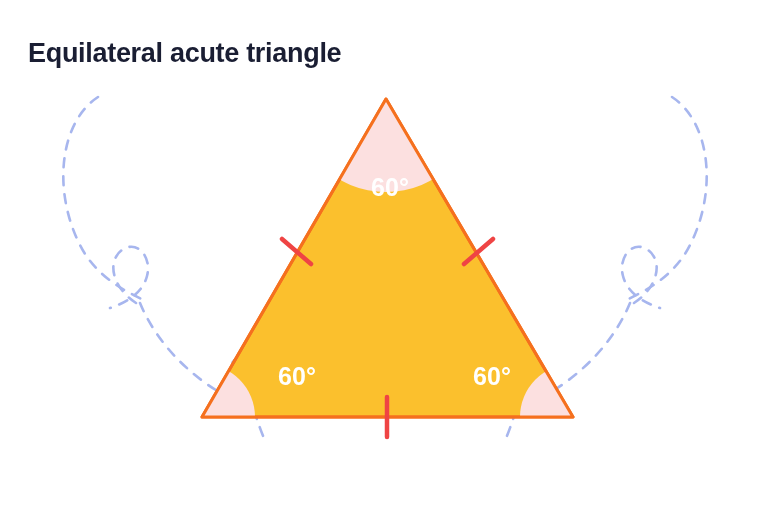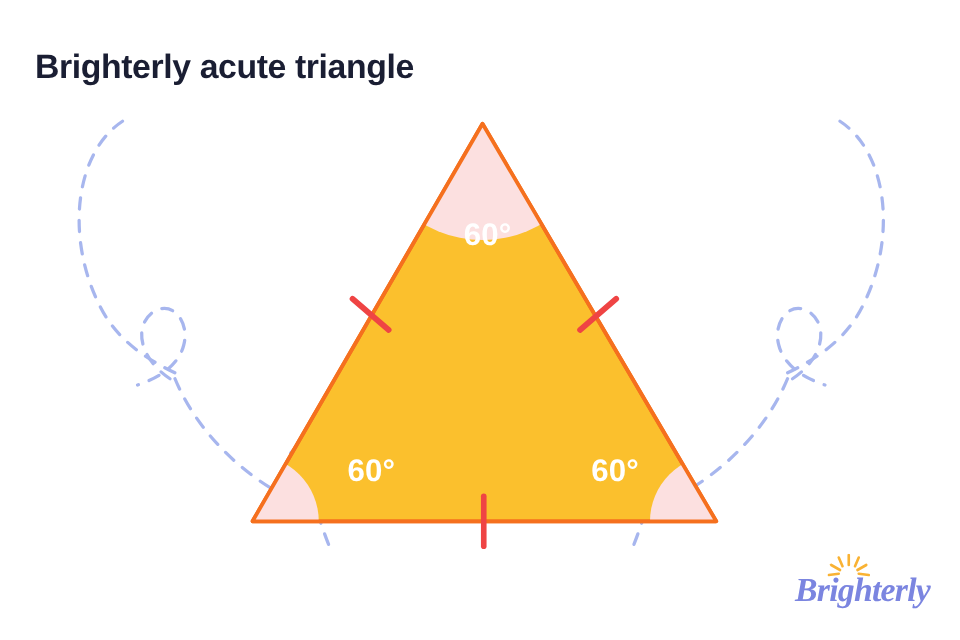--- a/index.html
+++ b/index.html
@@ -67,21 +67,21 @@
     position: absolute;
     left: 26px;
     top: -3px;
   }
 </style>
 </head>
 <body>
 
 <div id="canvas">
 
-  <div id="page-title">Brighterly acute triangle</div>
+  <div id="page-title">Equilateral acute triangle</div>
 
   <svg id="figure-svg" width="768" height="512" viewBox="0 0 768 512">
 
     <defs>
 
       <clipPath id="tri-clip">
         <polygon points="386,99 573,417 202,417"></polygon>
       </clipPath>
     </defs>
 
@@ -146,16 +146,15 @@
       <g stroke="#f9b233" stroke-width="2.1" stroke-linecap="round">
         <line x1="17" y1="1" x2="17" y2="9"></line>
         <line x1="9" y1="3" x2="12" y2="10"></line>
         <line x1="25" y1="3" x2="22" y2="10"></line>
         <line x1="3" y1="9" x2="10" y2="13"></line>
         <line x1="31" y1="9" x2="24" y2="13"></line>
         <line x1="1" y1="17" x2="9" y2="16"></line>
         <line x1="33" y1="17" x2="25" y2="16"></line>
       </g>
     </svg>
-    <span id="brand-wordmark">Brighterly</span>
   </div>
 
 </div>
 
 </body></html>

